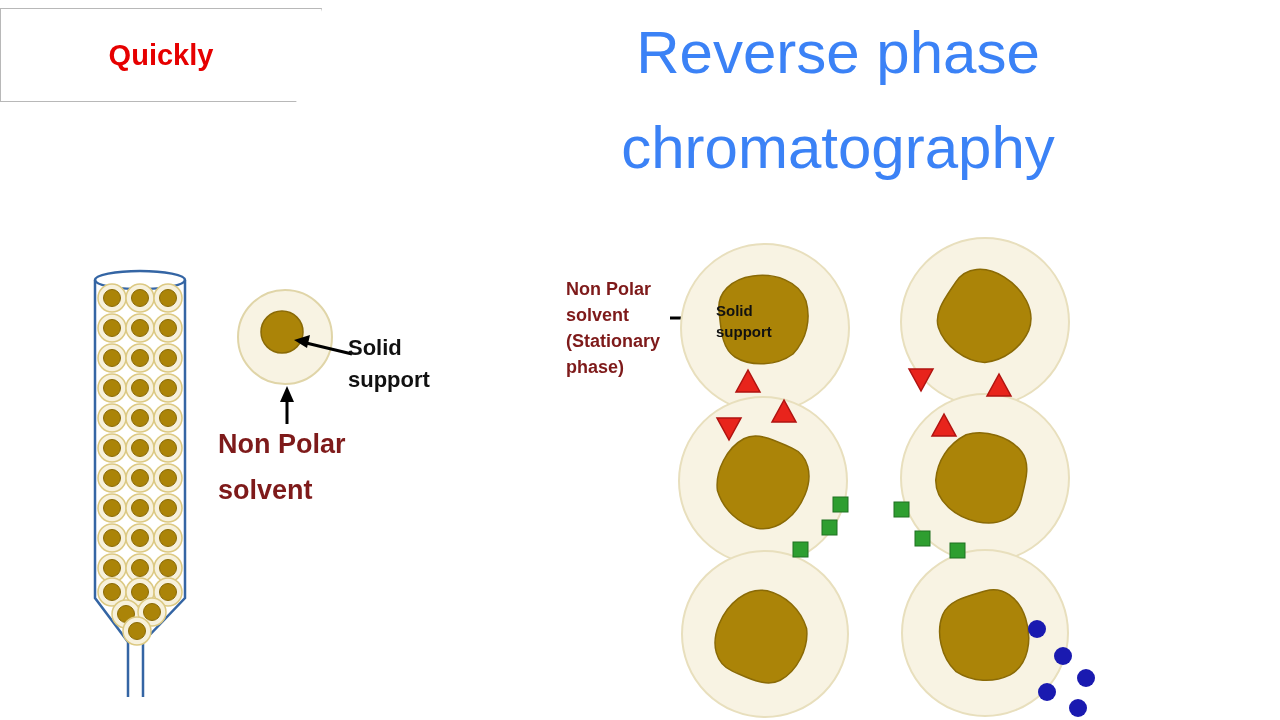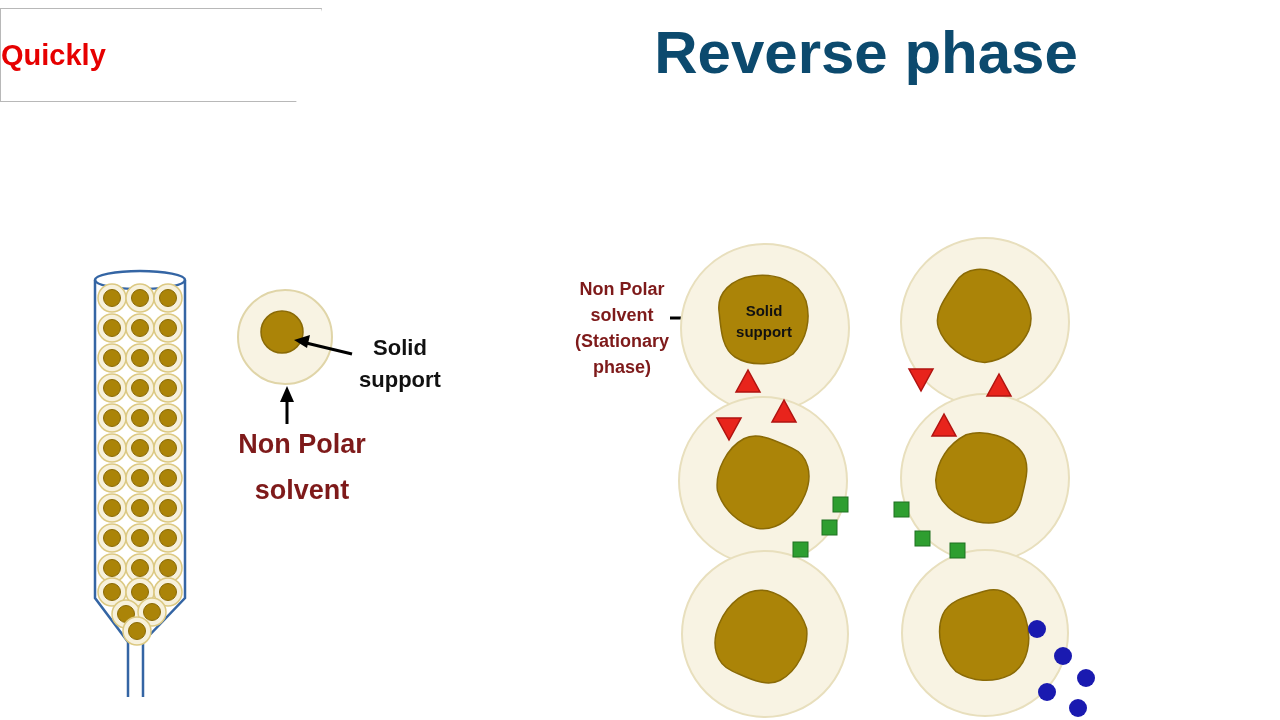--- a/index.html
+++ b/index.html
@@ -7,28 +7,28 @@
     position:relative; width:1280px; height:720px; background:#ffffff;
     font-family:"Liberation Sans", sans-serif; overflow:hidden;
   }
   .art { position:absolute; left:0; top:0; }
 
   .badge {
     position:absolute; left:0; top:8px; width:320px; height:92px;
     background:#ffffff; border:1px solid #b8b8b8;
     clip-path:polygon(0 0, 100% 0, 92% 100%, 0 100%);
     display:flex; flex-direction:column; justify-content:center;
-    color:#e60000; font-weight:bold;
+    text-align:center; color:#e60000; font-weight:bold;
     font-size:29px; line-height:1.45;
   }
   .title {
-    position:absolute; left:508px; top:6px; width:716px; text-align:center;
-    color:#0c4a6e; font-weight:bold; font-size:60px; line-height:1.58;
+    position:absolute; left:480px; top:6px; width:716px; text-align:center;
+    color:#3b82f6; font-weight:normal; font-size:60px; line-height:1.58;
   }
-  .label { position:absolute; text-align:center; font-weight:bold; }
+  .label { position:absolute; font-weight:bold; }
   .lbl-solid-support   { left:348px; top:332px; width:104px; font-size:22px; line-height:1.45; color:#111111; }
   .lbl-nonpolar        { left:218px; top:422px; width:168px; font-size:27px; line-height:1.7;  color:#7e1a1a; }
   .lbl-stationary      { left:566px; top:276px; width:112px; font-size:18px; line-height:1.45; color:#7e1a1a; }
   .lbl-inner-solid     { left:716px; top:300px; width:96px;  font-size:15px; line-height:1.4;  color:#111111; }
   .label span { display:block; }
 
   .col-line { fill:none; stroke:#3465a4; stroke-width:2.5; }
   .bigbead circle { fill:#f8f3e3; stroke:#e8dfbd; stroke-width:2; }
   .blobfill { fill:#ab8408; stroke:#8a6a06; stroke-width:1.5; }
   .detail-outer { fill:#f8f3e3; stroke:#e0d5a8; stroke-width:2; }
@@ -165,20 +165,21 @@
       <circle class="dot" cx="1078" cy="708" r="9"></circle>
     </g>
   </svg>
 
   <div class="badge">
     <span>Quickly</span>
   </div>
 
   <div class="title">
     <span style="display:block">Reverse phase</span>
+    <span style="display:block">chromatography</span>
   </div>
 
   <div class="label lbl-solid-support">
     <span>Solid</span>
     <span>support</span>
   </div>
 
   <div class="label lbl-nonpolar">
     <span>Non Polar</span>
     <span>solvent</span>

